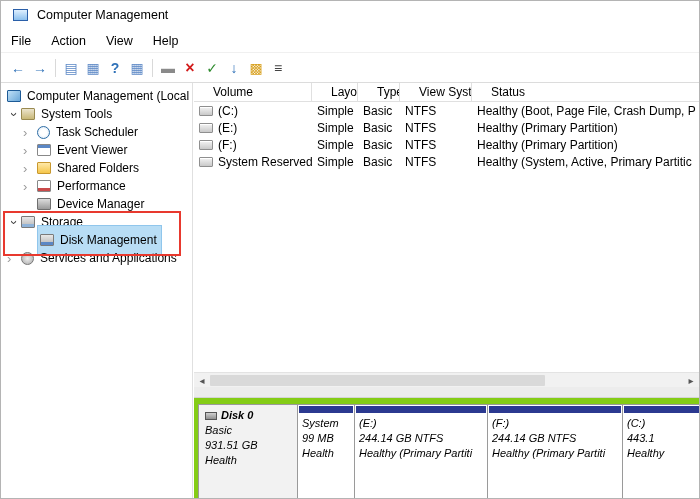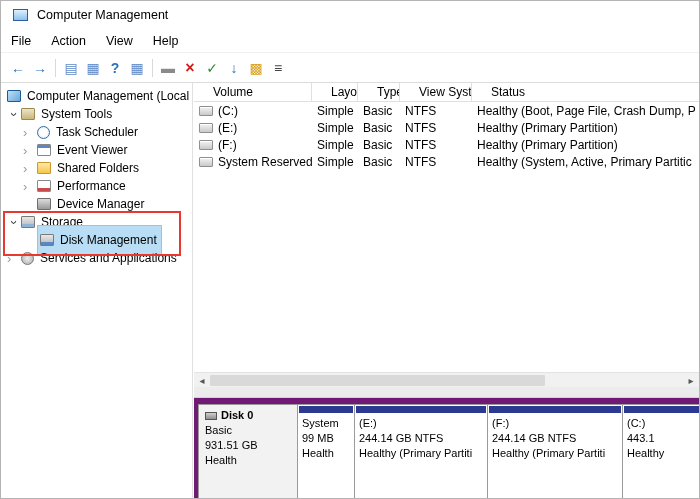--- a/index.html
+++ b/index.html
@@ -57,21 +57,21 @@
   .vc{padding-left:5px;white-space:nowrap;overflow:hidden;}
   .vc.name{display:flex;align-items:center;}
   .vol-ico{width:14px;height:10px;background:linear-gradient(#f4f4f4,#c9c9c9);border:1px solid #8f8f8f;border-radius:1px;margin-right:5px;flex:none;box-shadow:inset 0 1px 0 #fff;}
   
   .hscroll{position:absolute;left:0;right:0;top:289px;height:15px;background:#f1f1f1;border-top:1px solid #e3e3e3;}
   .hs-btn{position:absolute;top:0;width:16px;height:15px;text-align:center;font-size:10px;line-height:15px;color:#555;}
   .hs-btn.l{left:0;} .hs-btn.r{right:0;}
   .hs-thumb{position:absolute;left:16px;top:2px;height:11px;width:335px;background:#d9d9d9;border-radius:1px;}
   .splitbar{position:absolute;left:0;right:0;top:304px;height:11px;background:#ececec;border-bottom:1px solid #d4d4d4;}
   
-  .graphic{position:absolute;left:0;right:0;top:315px;bottom:0;overflow:hidden;background:#701a75;}
+  .graphic{position:absolute;left:0;right:0;top:315px;bottom:0;overflow:hidden;background:#84cc16;font-style:italic;}
   .diskrow{position:absolute;left:4px;top:6px;height:200px;display:flex;}
   .disk-info{width:100px;flex:none;border:1px solid #9a9a9a;background:#f2f2f2;padding:3px 6px;font-size:11px;line-height:15px;}
   .disk-title{display:flex;align-items:center;font-weight:bold;}
   .disk-ico{width:12px;height:8px;background:linear-gradient(#cfcfcf,#8f8f8f);border:1px solid #555;margin-right:4px;display:inline-block;flex:none;}
   .part{flex:none;border:1px solid #9a9a9a;margin-left:-1px;background:#fff;}
   .p1{width:58px;} .p2{width:134px;} .p3{width:136px;} .p4{width:140px;}
   .stripe{height:7px;background:#2b3990;margin:1px 1px 0 1px;}
   .pbody{padding:3px 4px;font-size:11px;line-height:15px;white-space:nowrap;overflow:hidden;}
 </style>
 </head>

